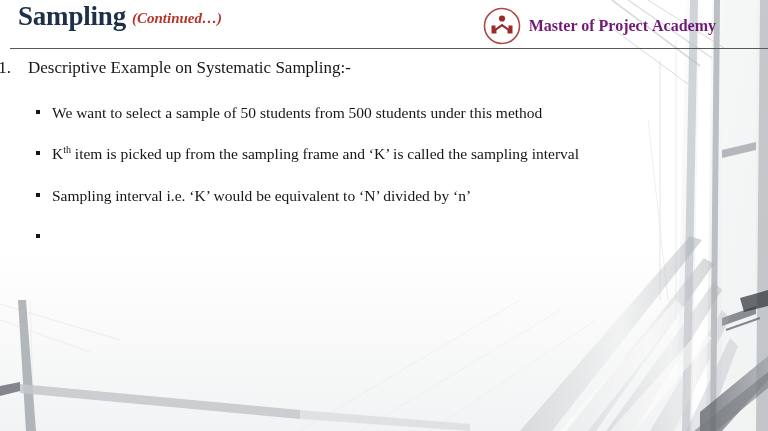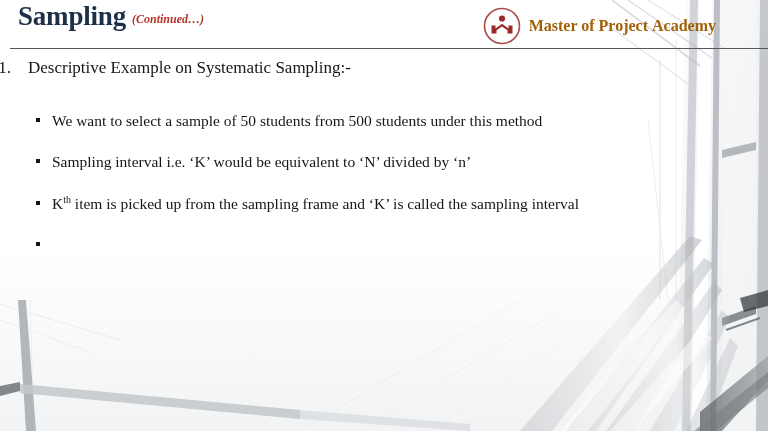--- a/index.html
+++ b/index.html
@@ -40,21 +40,21 @@
     align-items: baseline;
   }
   .slide-title {
     font-size: 27px;
     font-weight: bold;
     color: #1d3048;
     letter-spacing: -0.2px;
     line-height: 1;
   }
   .slide-subtitle {
-    font-size: 12px;
+    font-size: 15px;
     font-style: italic;
     font-weight: bold;
     color: #b5352b;
     margin-left: 6px;
     position: relative;
     top: -2px;
   }
   .header-rule {
     position: absolute;
     left: 0;
@@ -68,21 +68,21 @@
   .logo {
     position: absolute;
     right: 62px;
     top: 6px;
     display: flex;
     align-items: center;
   }
   .logo-mark { width: 40px; height: 40px; flex: none; }
   .logo-text {
     margin-left: 7px;
-    color: #a16207;
+    color: #701a75;
     line-height: 1.02;
   }
   .logo-line1 { font-size: 16px; font-weight: bold; white-space: nowrap; }
   .logo-line2 { font-size: 16px; font-weight: bold; white-space: nowrap; }
 
   
   .body-area {
     position: absolute;
     left: 0;
     top: 58px;
@@ -96,21 +96,21 @@
     color: #15161a;
     white-space: nowrap;
   }
   .num {
     display: inline-block;
     width: 34px;
   }
   .bullet-list {
     position: absolute;
     left: 36px;
-    top: 52px;
+    top: 44px;
     width: 724px;
   }
   .bullet-item {
     display: flex;
     align-items: flex-start;
     margin-bottom: 20px;
   }
   .bullet-marker {
     flex: none;
     width: 16px;
@@ -268,30 +268,30 @@
         <span class="bullet-text">
           <span>We want to select a sample of 50 students from 500 students under this method</span>
         </span>
       </div>
 
       <div class="bullet-item">
         <span class="bullet-marker">
             <i></i>
           </span>
         <span class="bullet-text">
-          <span>Sampling interval i.e. ‘K’ would be equivalent to ‘N’ divided by ‘n’</span>
+          <span>K</span><span class="sup">th</span><span> item is picked up from the sampling frame and ‘K’ is called the sampling interval</span>
         </span>
       </div>
 
       <div class="bullet-item">
         <span class="bullet-marker">
             <i></i>
           </span>
         <span class="bullet-text">
-          <span>K</span><span class="sup">th</span><span> item is picked up from the sampling frame and ‘K’ is called the sampling interval</span>
+          <span>Sampling interval i.e. ‘K’ would be equivalent to ‘N’ divided by ‘n’</span>
         </span>
       </div>
 
       <div class="bullet-item">
         <span class="bullet-marker">
             <i></i>
           </span>
         <span class="bullet-text">
         </span>
       </div>

